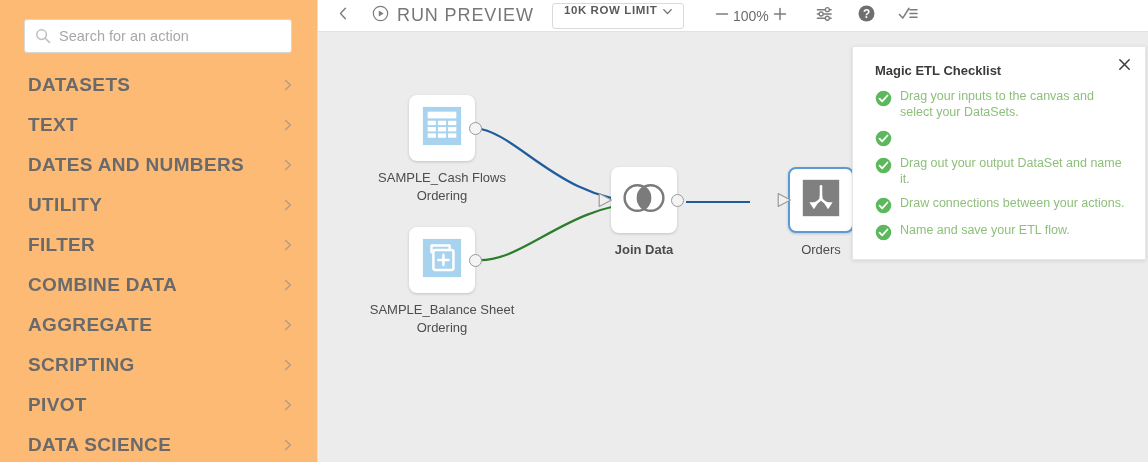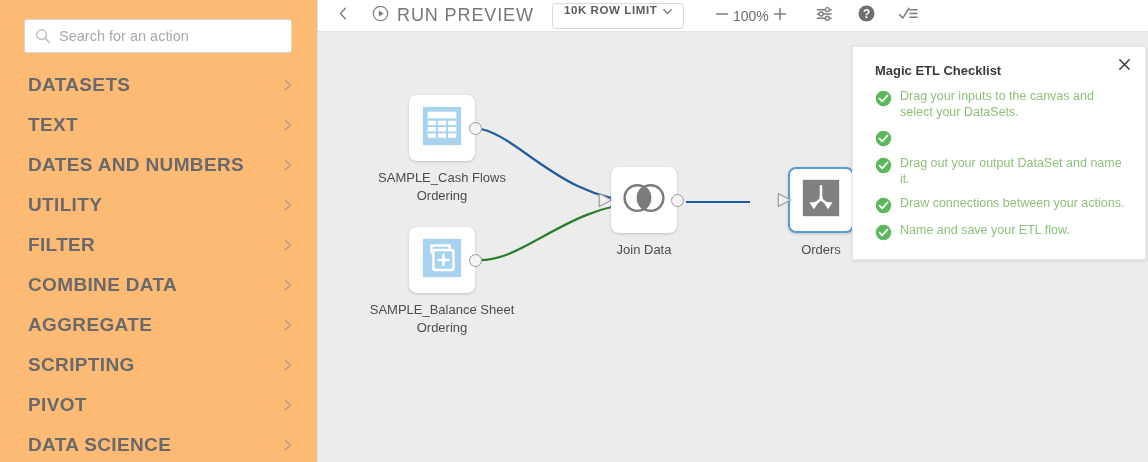--- a/index.html
+++ b/index.html
@@ -393,21 +393,21 @@
               <rect x="13" y="13.5" width="21" height="21" rx="2" fill="none" stroke="#ffffff" stroke-width="2.6"></rect>
               <line x1="23.5" y1="18.6" x2="23.5" y2="29.4" stroke="#ffffff" stroke-width="2.6" stroke-linecap="round"></line>
               <line x1="18.1" y1="24" x2="28.9" y2="24" stroke="#ffffff" stroke-width="2.6" stroke-linecap="round"></line>
             </svg>
           </span>
           <span class="port"></span>
         </div>
         <div class="node-label">SAMPLE_Balance Sheet Ordering</div>
       </div>
 
-      <div class="node" style="left:293px; top:135px;">
+      <div class="node" style="left:293px; top:135px;font-weight:bold;">
         <div class="node-box">
           <span class="arrow-in">
             <svg viewBox="0 0 15 16" width="15" height="16">
                 <polygon points="1.2,1.5 13.5,8 1.2,14.5" fill="#f0f0f0" stroke="#9a9a9a" stroke-width="1.2" stroke-linejoin="round"></polygon>
               </svg>
           </span>
           <span>
             <svg viewBox="0 0 48 36" width="46" height="34">
               <circle cx="17" cy="18" r="13.5" fill="none" stroke="#7b7b7b" stroke-width="2.6"></circle>
               <circle cx="31" cy="18" r="13.5" fill="none" stroke="#7b7b7b" stroke-width="2.6"></circle>

